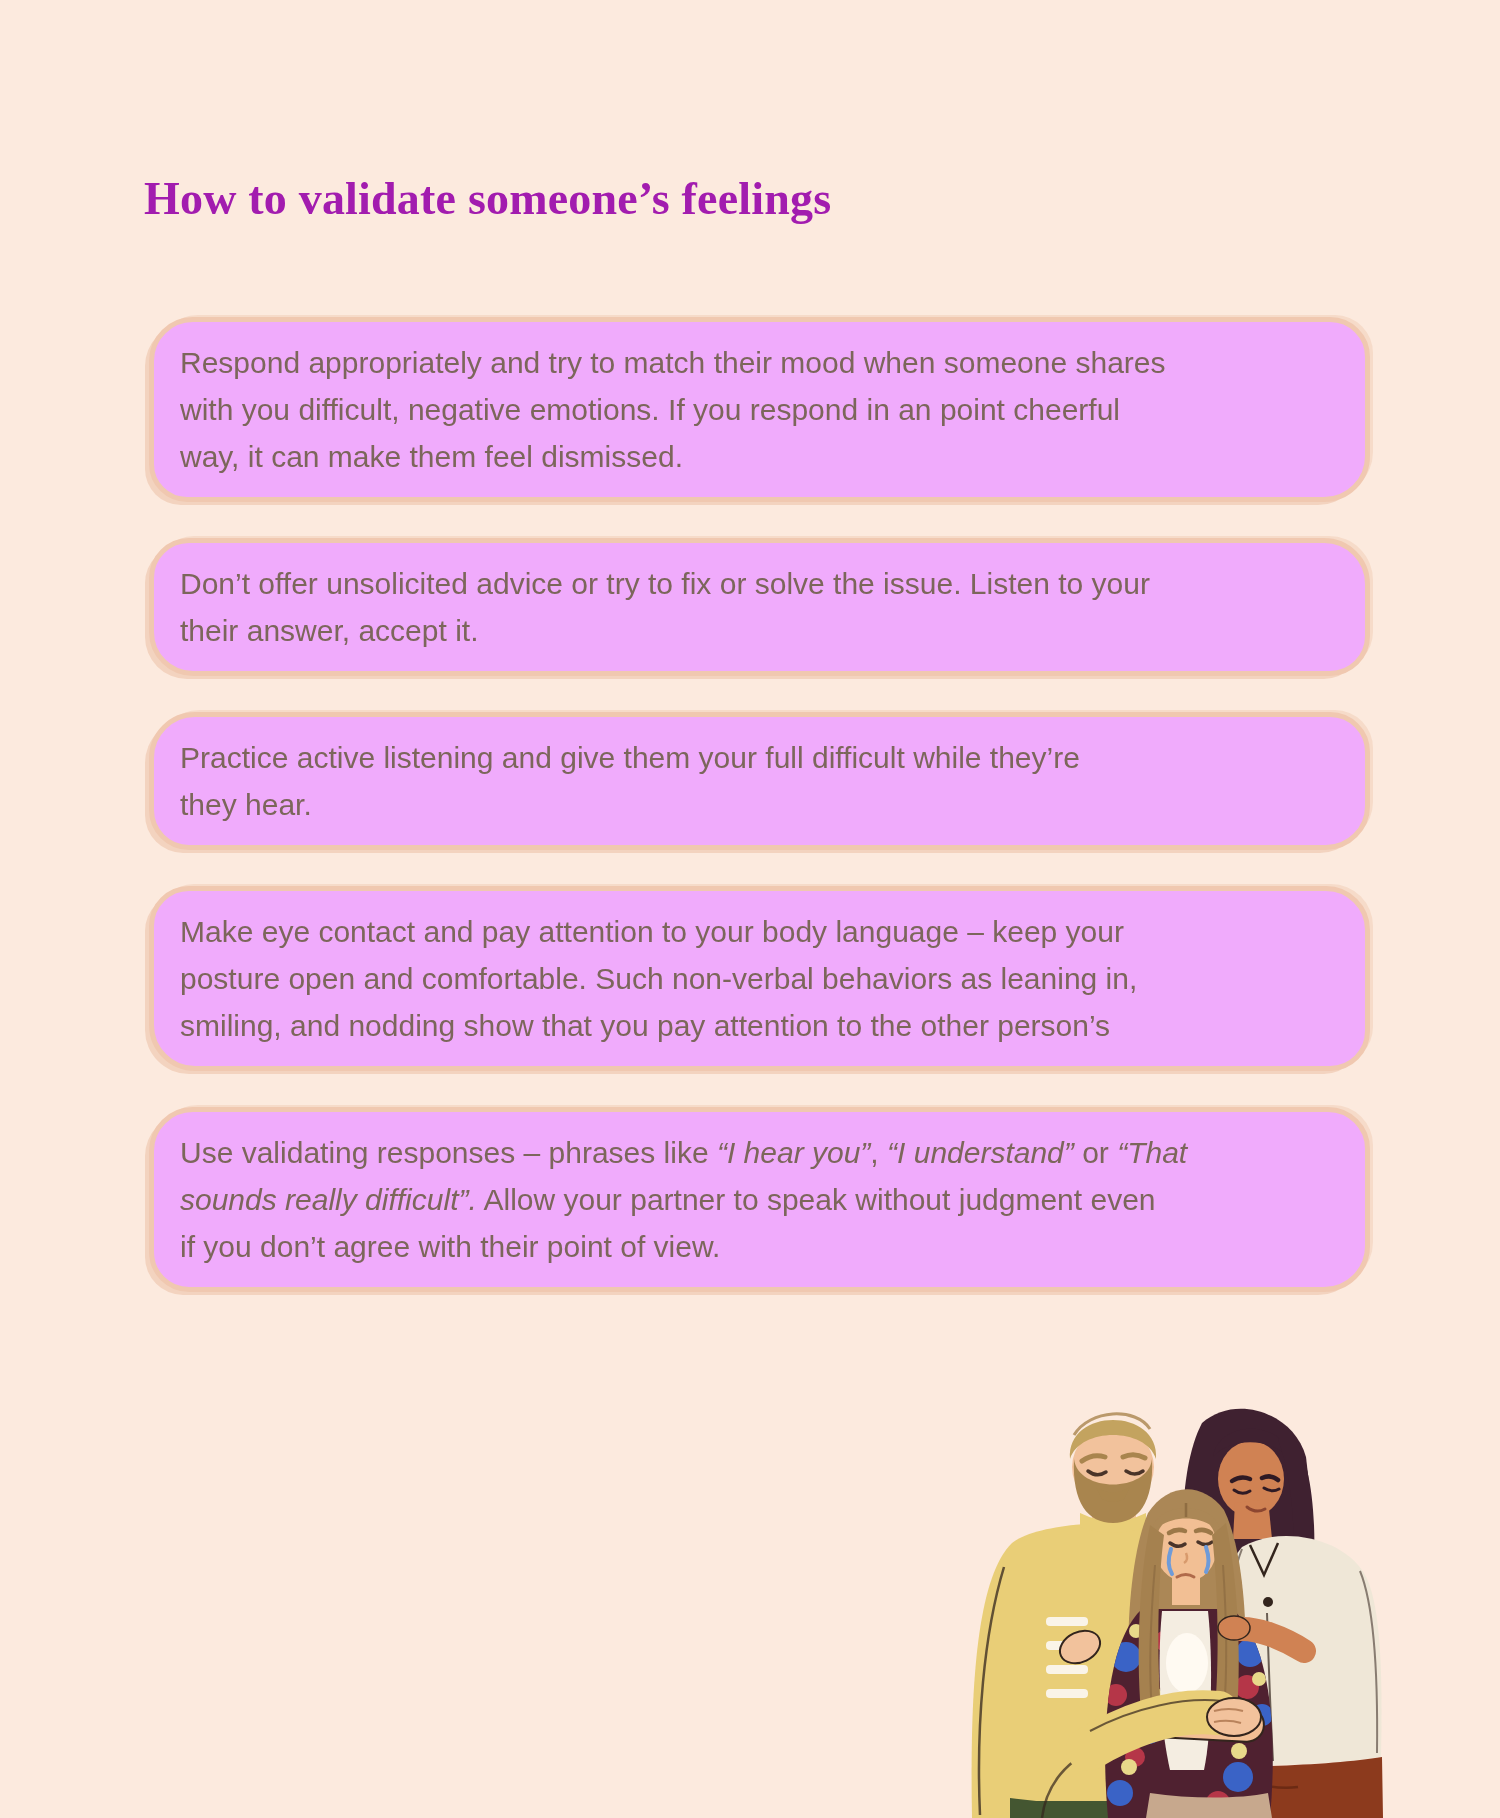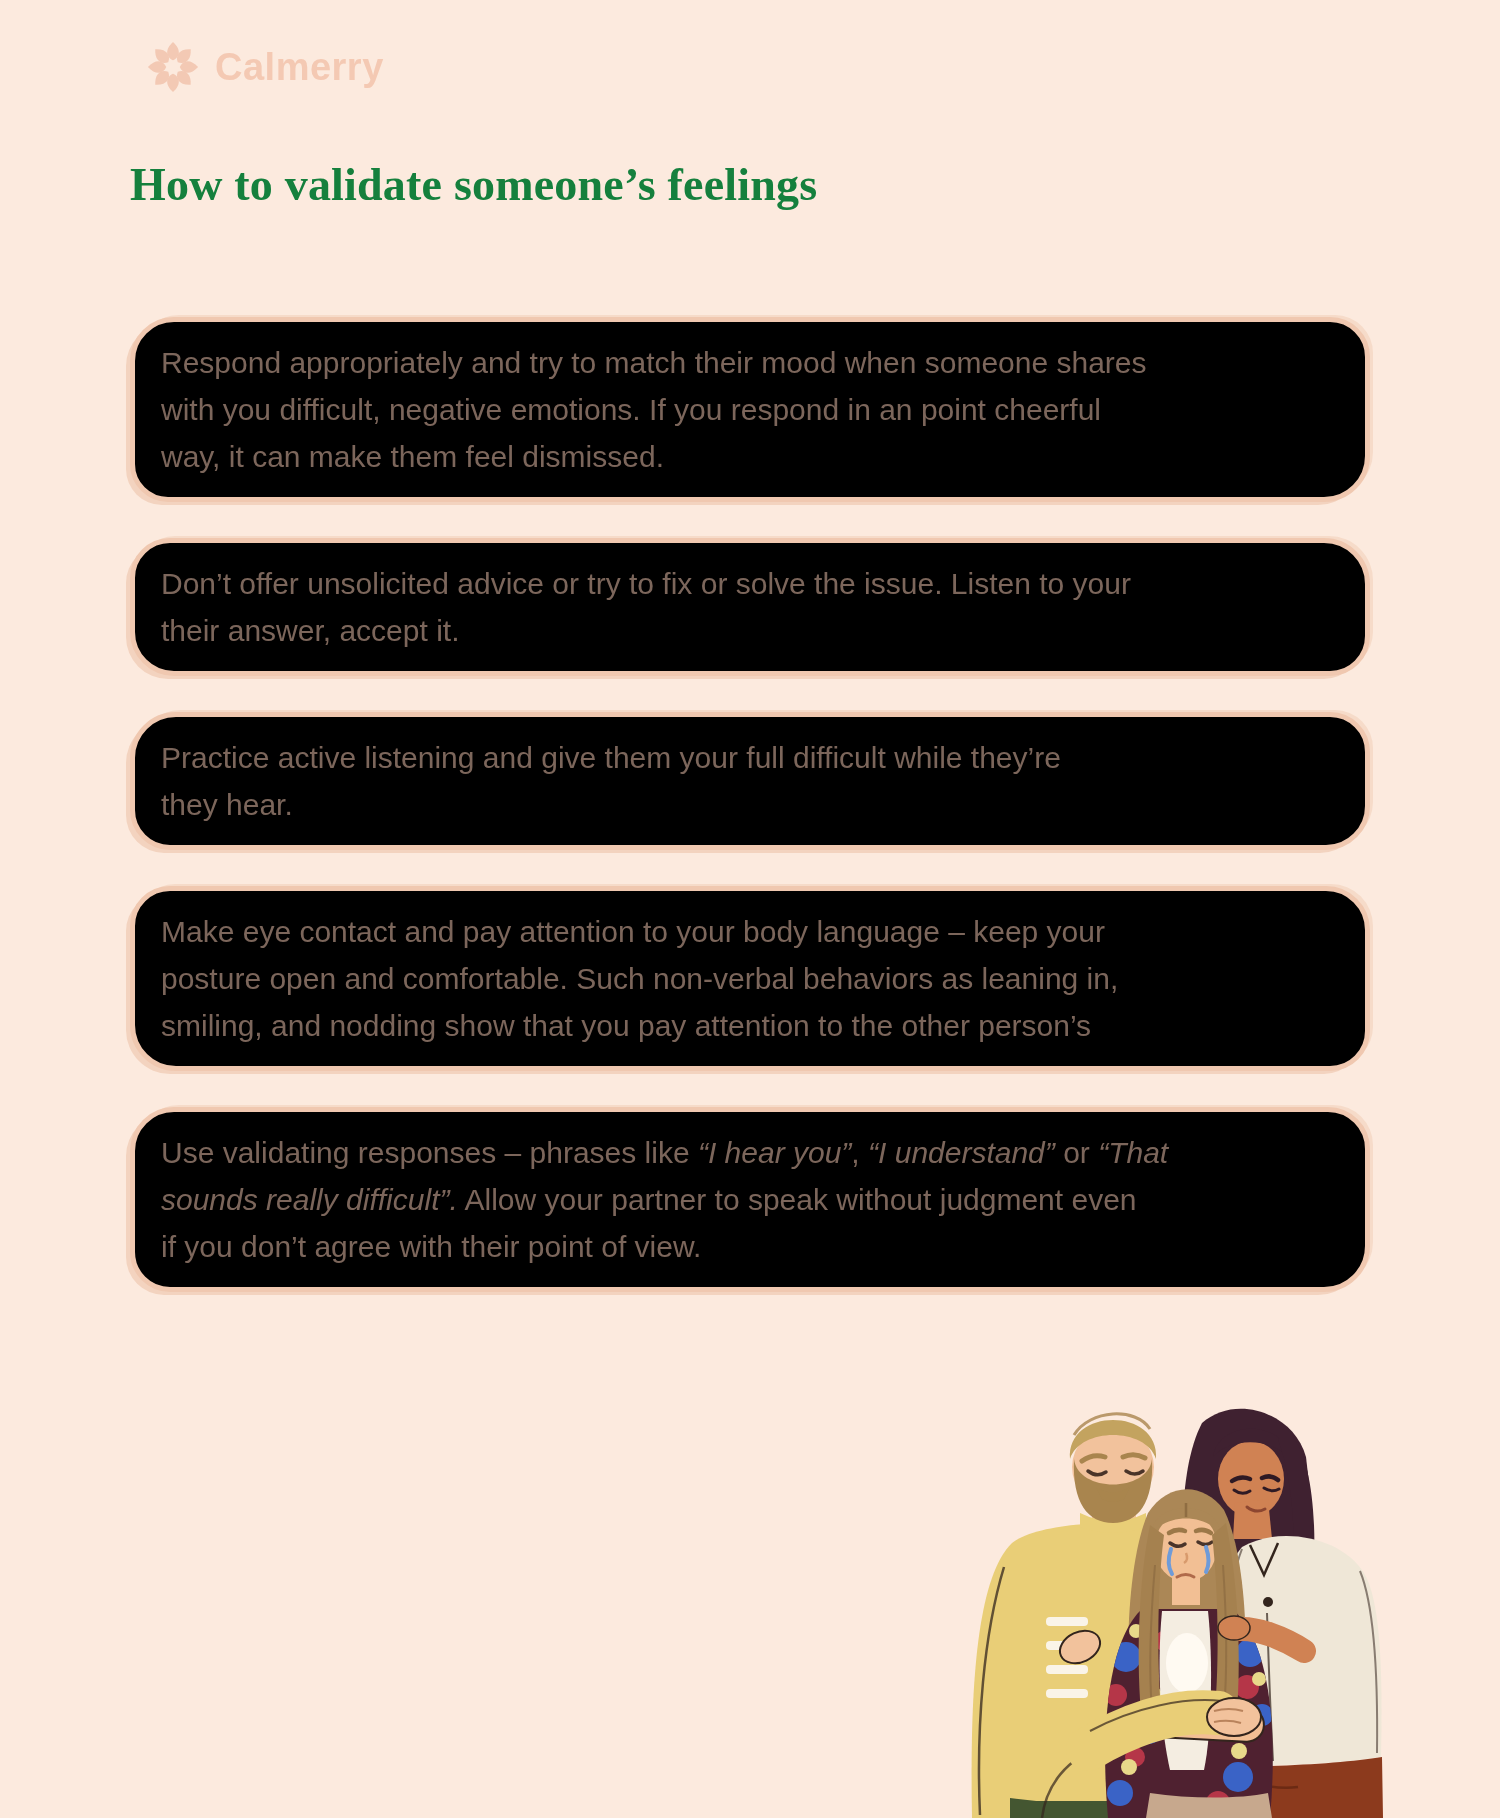--- a/index.html
+++ b/index.html
@@ -8,79 +8,49 @@
     background:#fceade;
     font-family:"Liberation Sans", sans-serif;
   }
   .logo{position:absolute;left:146px;top:40px;display:flex;align-items:center;gap:15px;}
   .logo svg{width:54px;height:54px;display:block;}
   .brand{
     font-size:38px;font-weight:bold;color:#f4c9b3;letter-spacing:.5px;
     font-family:"Liberation Sans", sans-serif;
   }
   h1.title{
-    position:absolute;left:130px;top:160px;margin:0;
+    position:absolute;left:130px;top:160px;margin:14px;
     font-family:"Liberation Serif", serif;font-weight:bold;
-    font-size:46px;line-height:50px;color:#15803d;letter-spacing:.2px;
+    font-size:46px;line-height:50px;color:#a21caf;letter-spacing:.2px;
   }
   .bubbles{
     position:absolute;left:130px;top:317px;width:1240px;
     display:flex;flex-direction:column;gap:36px;z-index:1;
   }
   .bubble{
-    box-sizing:border-box;background:#000000;
+    box-sizing:border-box;background:#f0abfc;
     border:5px solid #f0c8b0;
     padding:17px 26px;
     box-shadow:-6px 5px 0 -2px #f3d3bf, 5px -4px 0 -2px #f6dbc9;
+    margin-left:19px;
   }
   .bubble:nth-child(1){border-radius:44px 40px 46px 38px;}
   .bubble:nth-child(2){border-radius:40px 46px 40px 44px;}
   .bubble:nth-child(3){border-radius:46px 40px 44px 40px;}
   .bubble:nth-child(4){border-radius:40px 44px 40px 46px;}
   .bubble:nth-child(5){border-radius:44px 42px 46px 40px;}
   .line{display:block;margin:0;font-size:30px;line-height:47px;color:#7c665b;}
   .line em{font-style:italic;}
   .illustration{position:absolute;left:950px;top:1395px;width:440px;height:423px;z-index:5;}
 </style>
 </head>
 <body>
 
 <div class="page">
 
-  <header class="logo">
-    <svg viewBox="-28 -28 56 56" aria-hidden="true">
-      <g fill="#f3c9b4">
-        <g transform="rotate(0)">
-            <path d="M0,-7 C-7,-10 -9,-18 0,-26 C9,-18 7,-10 0,-7 Z"></path>
-          </g>
-        <g transform="rotate(45)">
-            <path d="M0,-7 C-7,-10 -9,-18 0,-26 C9,-18 7,-10 0,-7 Z"></path>
-          </g>
-        <g transform="rotate(90)">
-            <path d="M0,-7 C-7,-10 -9,-18 0,-26 C9,-18 7,-10 0,-7 Z"></path>
-          </g>
-        <g transform="rotate(135)">
-            <path d="M0,-7 C-7,-10 -9,-18 0,-26 C9,-18 7,-10 0,-7 Z"></path>
-          </g>
-        <g transform="rotate(180)">
-            <path d="M0,-7 C-7,-10 -9,-18 0,-26 C9,-18 7,-10 0,-7 Z"></path>
-          </g>
-        <g transform="rotate(225)">
-            <path d="M0,-7 C-7,-10 -9,-18 0,-26 C9,-18 7,-10 0,-7 Z"></path>
-          </g>
-        <g transform="rotate(270)">
-            <path d="M0,-7 C-7,-10 -9,-18 0,-26 C9,-18 7,-10 0,-7 Z"></path>
-          </g>
-        <g transform="rotate(315)">
-            <path d="M0,-7 C-7,-10 -9,-18 0,-26 C9,-18 7,-10 0,-7 Z"></path>
-          </g>
-      </g>
-    </svg>
-    <span class="brand">Calmerry</span>
-  </header>
 
   <h1 class="title">How to validate someone’s feelings</h1>
 
   <section class="bubbles">
 
     <div class="bubble">
       <span class="line">Respond appropriately and try to match their mood when someone shares</span>
       <span class="line">with you difficult, negative emotions. If you respond in an point cheerful</span>
       <span class="line">way, it can make them feel dismissed.</span>
     </div>

